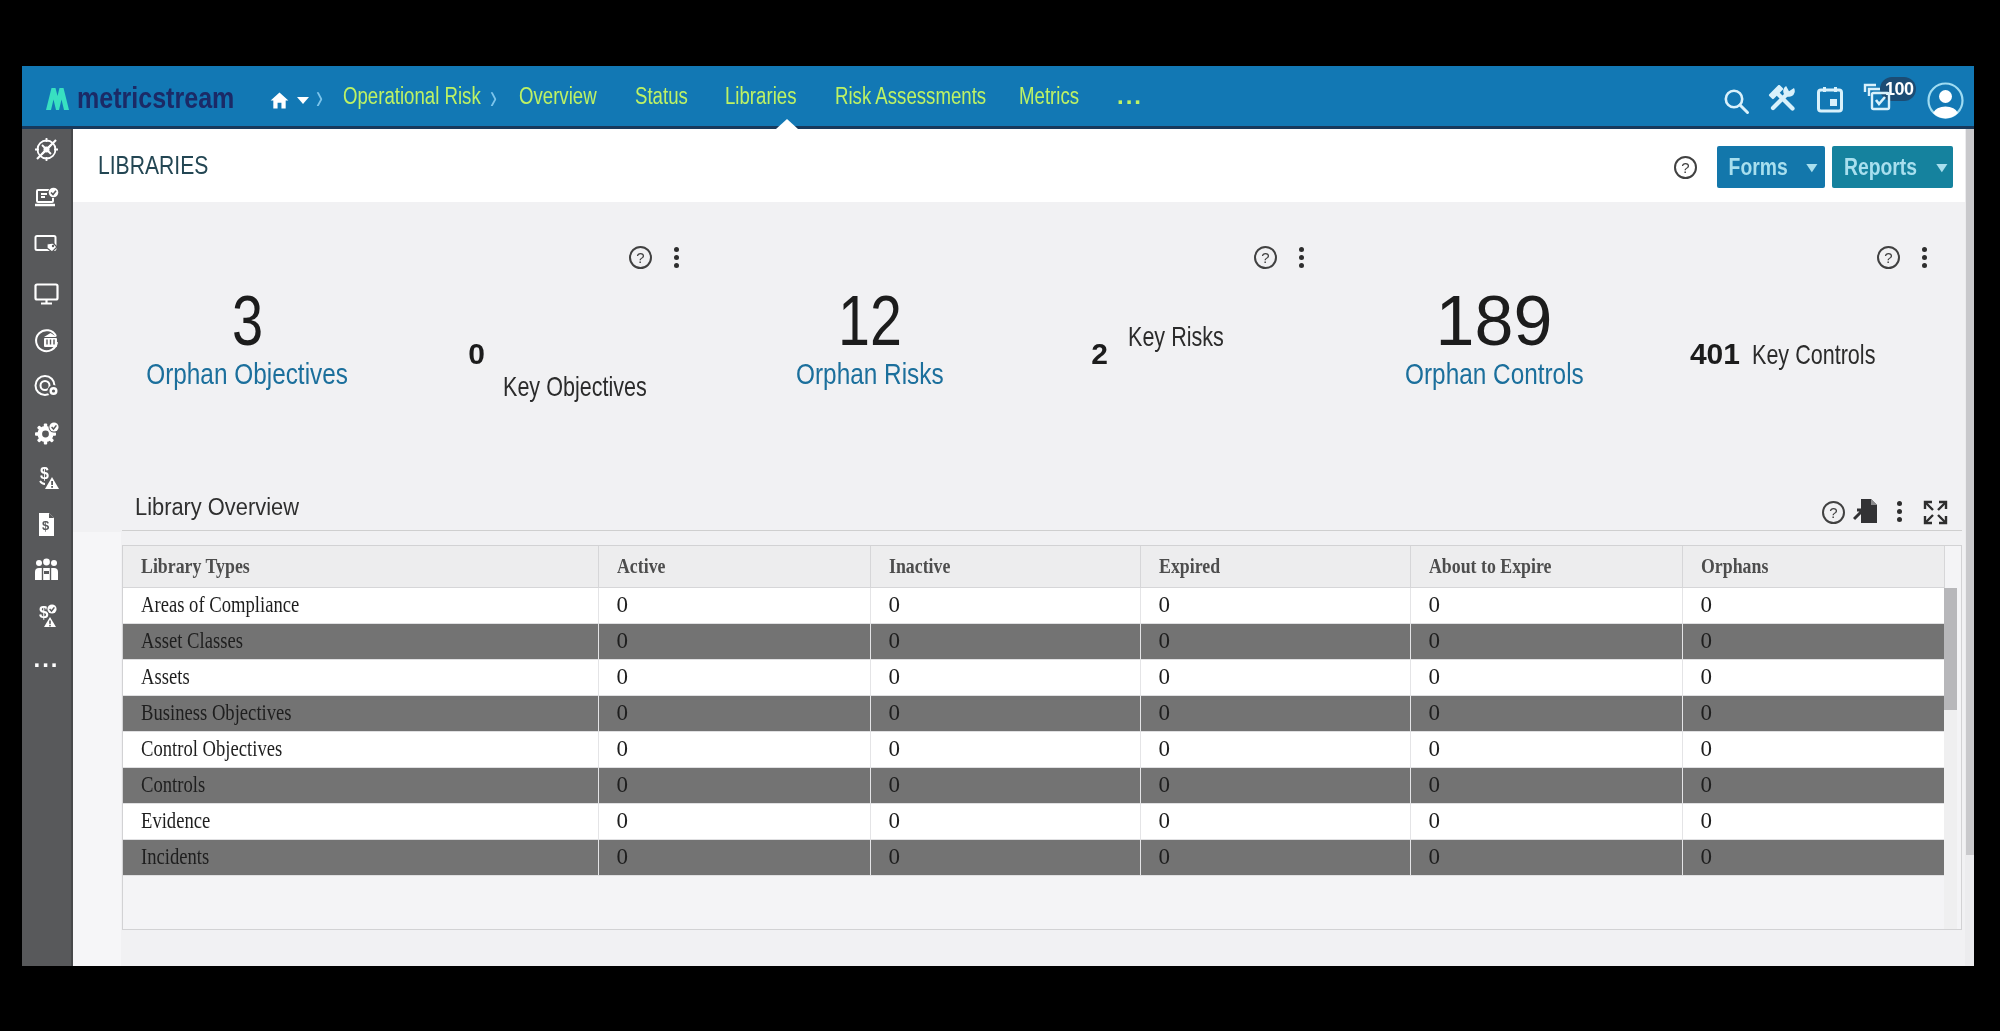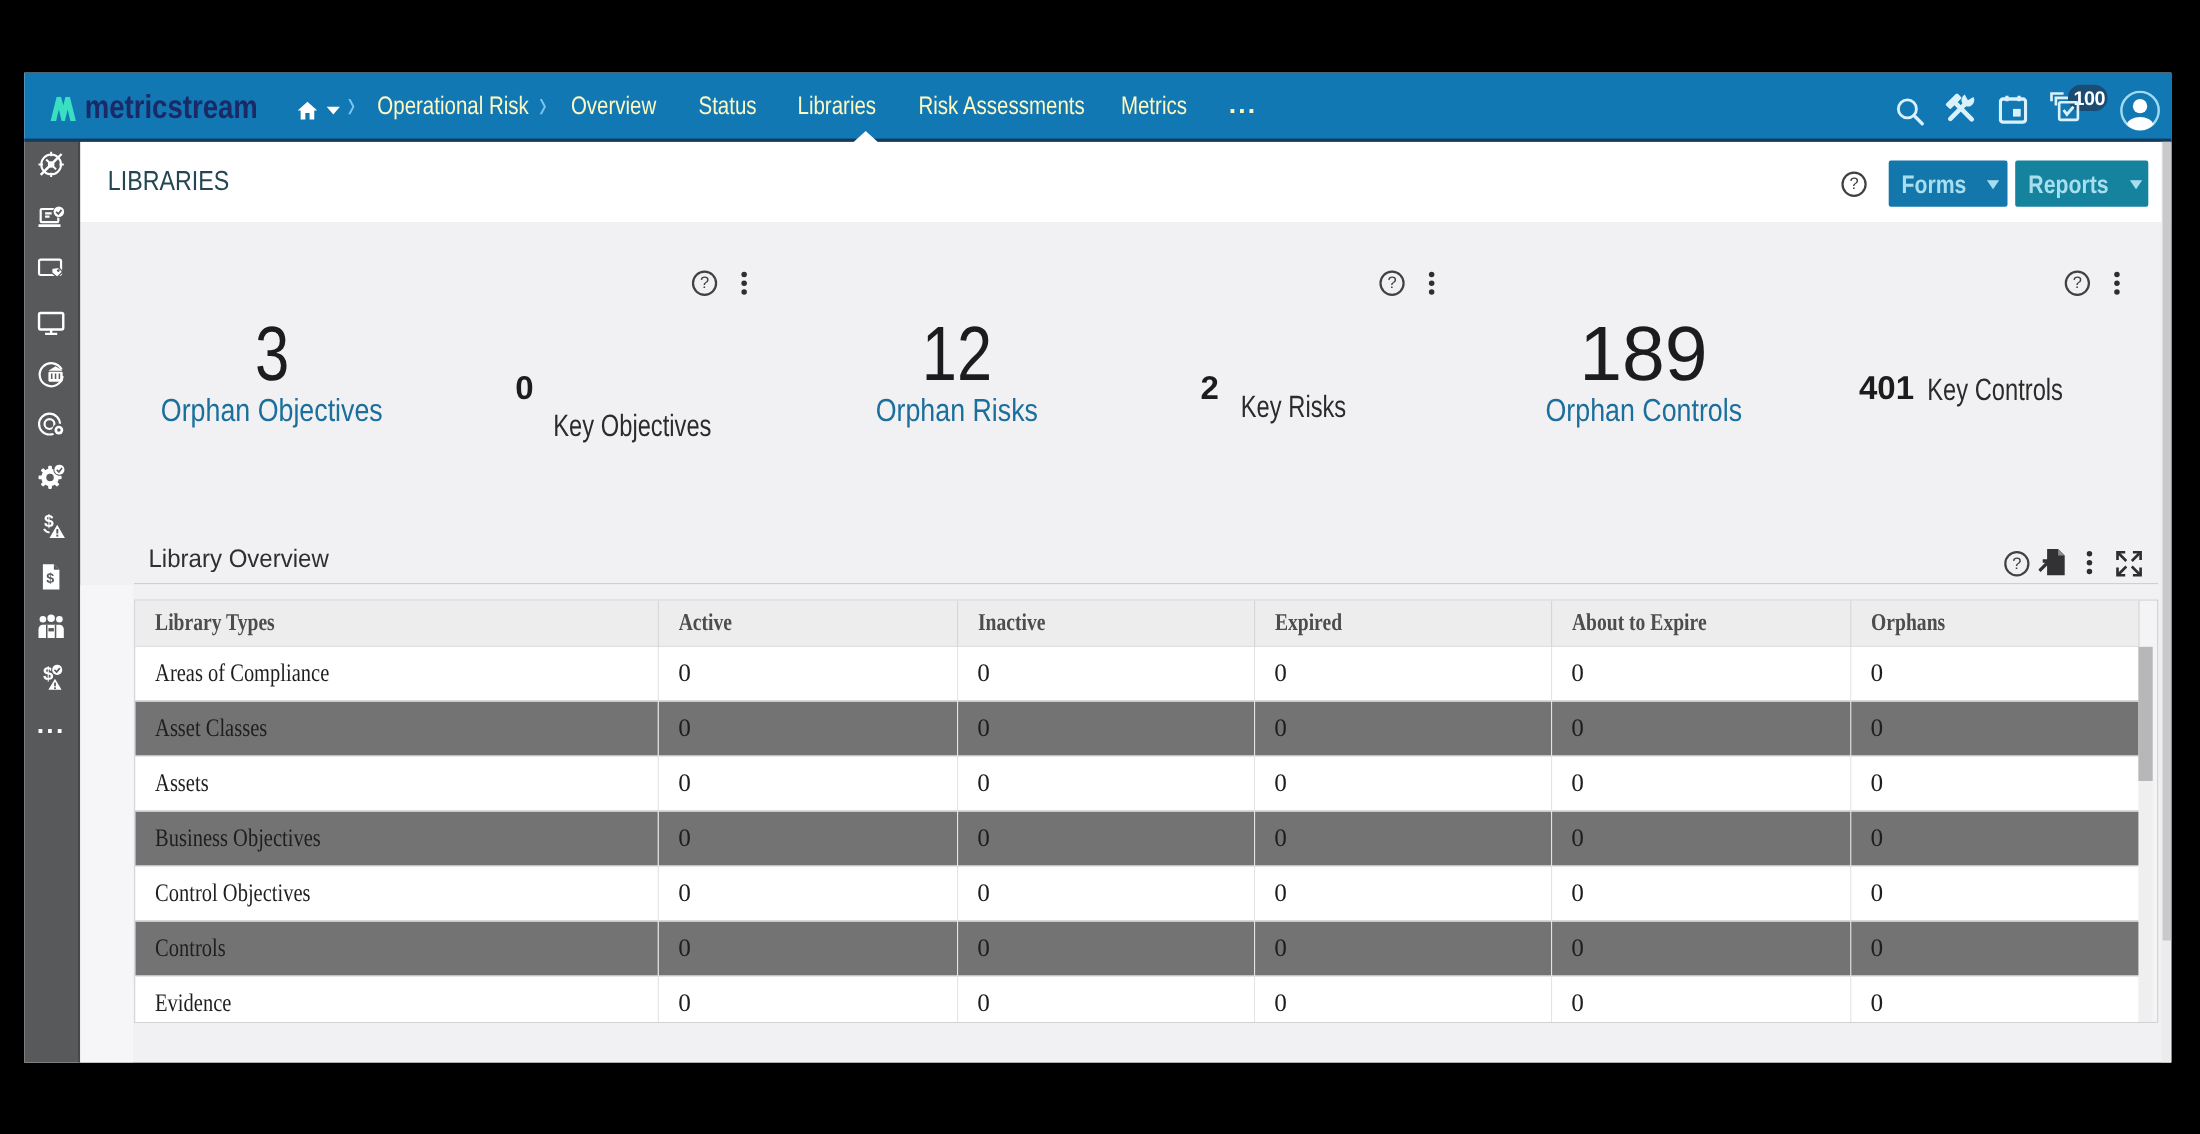--- a/index.html
+++ b/index.html
@@ -4,21 +4,21 @@
 <style>
   * { margin:0; padding:0; box-sizing:border-box; }
   html,body { width:2000px; height:1031px; background:#000; font-family:"Liberation Sans",sans-serif; overflow:hidden; }
   .app { position:absolute; left:22px; top:66px; width:1952px; height:900px; background:#f1f1f3; overflow:hidden; }
   .cx  { display:inline-block; transform:scaleX(0.81); transform-origin:0 50%; white-space:nowrap; }
   .cxc { display:inline-block; transform:scaleX(0.84); transform-origin:50% 50%; white-space:nowrap; }
   
   .hdr { position:absolute; left:0; top:0; width:100%; height:63px; background:#1278b4; border-bottom:3px solid #17395c;padding-left:28px; }
   .notch { position:absolute; left:754px; top:53px; width:0; height:0; border-left:11px solid transparent; border-right:11px solid transparent; border-bottom:10px solid #ffffff; z-index:5; }
   .logo-text { position:absolute; left:32px; top:-7px; color:#1b2a66; font-size:30px; font-weight:bold; }
-  .nav { position:absolute; top:0; height:60px; color:#fef9c3; font-size:23px; display:flex; align-items:center; white-space:nowrap; }
+  .nav { position:absolute; top:0; height:60px; color:#bef264; font-size:23px; display:flex; align-items:center; white-space:nowrap; }
   .chev { color:#7cc5ec; font-size:21px; transform:scaleY(1.7); }
   
   .side { position:absolute; left:0; top:63px; width:51px; height:837px; background:#58595b; border-right:2px solid #47484a; }
   .sic { position:absolute; left:0; width:49px; text-align:center; }
   
   .content { position:absolute; left:51px; top:63px; width:1901px; height:837px; }
   .titlebar { position:absolute; left:0; top:0; width:100%; height:73px; background:#fff; }
   .titlebar h1 { position:absolute; left:25px; top:22px; font-size:25px; font-weight:normal; color:#234653; }
   .btn { position:absolute; top:17px; height:42px; color:#a8dfee; font-size:23px; font-weight:bold; display:flex; align-items:center; justify-content:center; border-radius:2px; }
   .btn .car { margin-left:11px; font-size:14px; transform:scale(1.35,1); }
@@ -31,21 +31,21 @@
   .qi { display:inline-block; width:23px; height:23px; border:2px solid #414141; border-radius:50%; color:#414141; font-size:15px; font-weight:normal; text-align:center; line-height:19px; }
   .vdots { display:inline-block; width:5px; }
   .vdots i { display:block; width:5px; height:5px; background:#2e2e2e; border-radius:50%; margin-bottom:3px; }
   
   .lib-title { position:absolute; left:62px; top:292px; font-size:23px; color:#2f2f2f;text-align:center; }
   .tbl-divider { position:absolute; left:49px; top:328px; width:1840px; height:1px; background:#cfcfcf; }
   .tbl { position:absolute; left:49px; top:343px; width:1840px; height:385px; border:1px solid #d2d2d4; background:#f4f4f6; overflow:hidden;font-family:Liberation Serif, serif; }
   table { border-collapse:collapse; width:1822px; table-layout:fixed; }
   th { background:#ededee; font-size:22px; font-weight:bold; color:#4d4d4d; text-align:left; height:41px; padding-left:18px; border:1px solid #d6d6d8; border-top:none; }
   th:first-child { border-left:none; }
-  td { font-size:23px; color:#1e1e1e; height:50px; padding-left:18px; border-right:1px solid #e4e4e6; border-bottom:1px solid #e0e0e2; background:#fff; }
+  td { font-size:23px; color:#1e1e1e; height:36px; padding-left:18px; border-right:1px solid #e4e4e6; border-bottom:1px solid #e0e0e2; background:#fff; }
   td:last-child { border-right:none; }
   tr.alt td { background:#737373; }
   .tscroll { position:absolute; right:4px; top:42px; width:13px; height:343px; background:#efeff0; }
   .tthumb { position:absolute; left:0; top:0; width:13px; height:122px; background:#b7b7ba; }
   .pagescroll { position:absolute; right:0; top:63px; width:9px; height:837px; background:#ececee; }
   .pthumb { position:absolute; left:1px; top:0; width:8px; height:726px; background:#c9c9cc; }
 </style>
 </head>
 <body>
 <div class="app">
@@ -270,21 +270,21 @@
         <div class="vdots" style="position:absolute;left:598px;top:45px;">
             <i></i>
             <i></i>
             <i></i>
           </div>
         <div style="position:absolute;left:-1px;top:82px;width:340px;">
           <div class="stat-num"><span class="cxc" style="transform:scaleX(0.82);">12</span></div>
           <div class="stat-lbl"><span class="cxc">Orphan Risks</span></div>
         </div>
         <div class="knum" style="left:295px;top:135px;">2</div>
-        <div class="klbl" style="left:427px;top:152px;"><span class="cx">Key Risks</span></div>
+        <div class="klbl" style="left:427px;top:119px;"><span class="cx">Key Risks</span></div>
       </div>
 
       <div style="position:absolute;left:1256px;top:0;width:628px;height:280px;">
         <span class="qi" style="position:absolute;left:548px;top:44px;">?</span>
         <div class="vdots" style="position:absolute;left:593px;top:45px;">
             <i></i>
             <i></i>
             <i></i>
           </div>
         <div style="position:absolute;left:-5px;top:82px;width:340px;">

